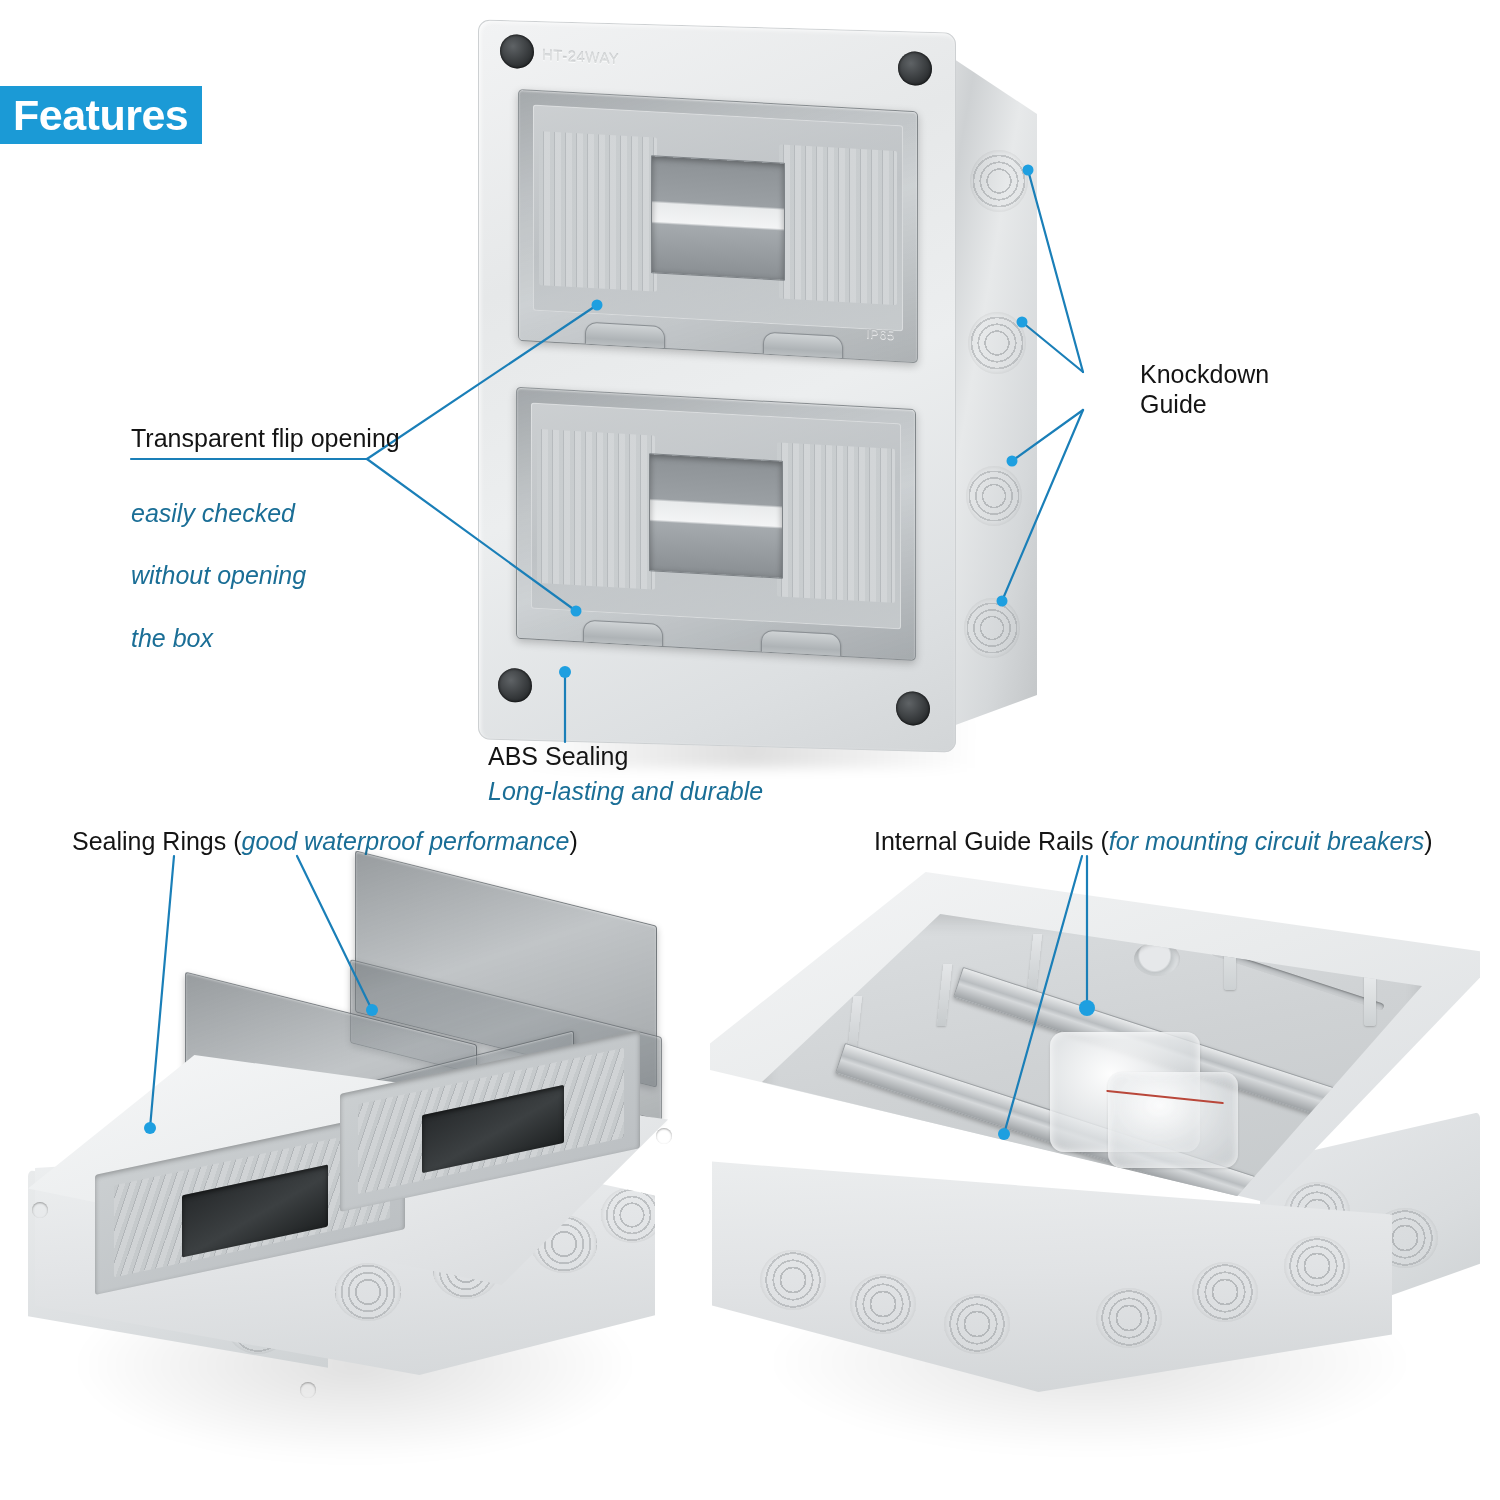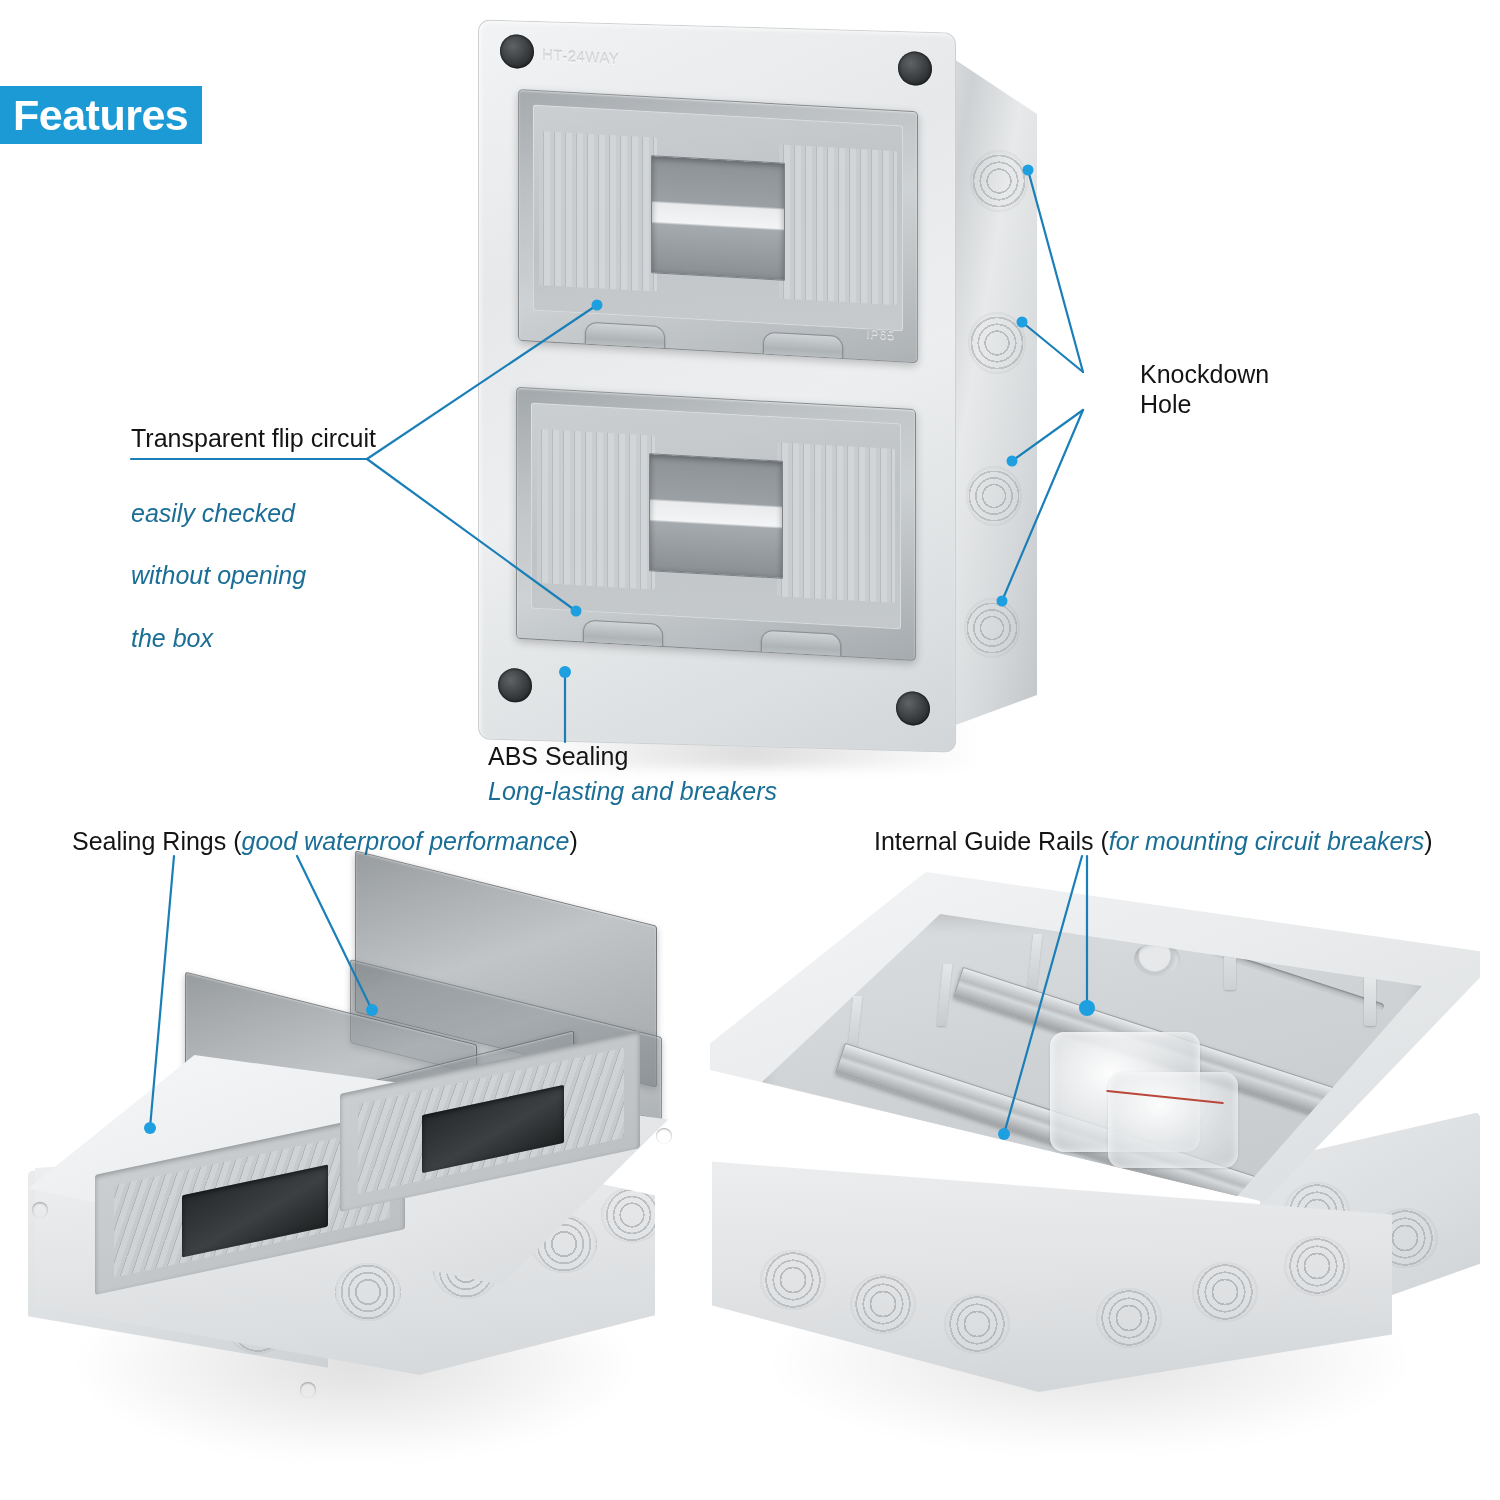--- a/index.html
+++ b/index.html
@@ -406,35 +406,35 @@
       <circle cx="1002" cy="601" r="5.5"></circle>
       <circle cx="565" cy="672" r="6"></circle>
       <circle cx="150" cy="1128" r="6"></circle>
       <circle cx="372" cy="1010" r="6"></circle>
       <circle cx="1004" cy="1134" r="6"></circle>
       <circle cx="1087" cy="1008" r="8"></circle>
     </g>
   </svg>
 
   <div class="callout" style="left:131px;top:424px;">
-    <div class="ctitle">Transparent flip circuit</div>
+    <div class="ctitle">Transparent flip opening</div>
     <div style="height:12px;"></div>
     <div class="csub csub-nowrap">easily checked</div>
     <div class="csub csub-nowrap">without opening</div>
     <div class="csub csub-nowrap">the box</div>
   </div>
 
   <div class="callout" style="left:1140px;top:360px;">
     <div class="ctitle">Knockdown</div>
-    <div class="ctitle">Hole</div>
+    <div class="ctitle">Guide</div>
   </div>
 
   <div class="callout" style="left:488px;top:742px;">
     <div class="ctitle">ABS Sealing</div>
-    <div class="csub csub-nowrap" style="margin-top:4px;">Long-lasting and breakers</div>
+    <div class="csub csub-nowrap" style="margin-top:4px;">Long-lasting and durable</div>
   </div>
 
   <div class="callout" style="left:874px;top:826px;white-space:nowrap;">
     <span class="ctitle" style="display:inline;">Internal Guide Rails </span><span class="ctitle" style="display:inline;">(</span><span class="csub" style="display:inline;">for mounting circuit breakers</span><span class="ctitle" style="display:inline;">)</span>
   </div>
 
   <div class="callout" style="left:72px;top:826px;white-space:nowrap;">
     <span class="ctitle" style="display:inline;">Sealing Rings </span><span class="ctitle" style="display:inline;">(</span><span class="csub" style="display:inline;">good waterproof performance</span><span class="ctitle" style="display:inline;">)</span>
   </div>
 

